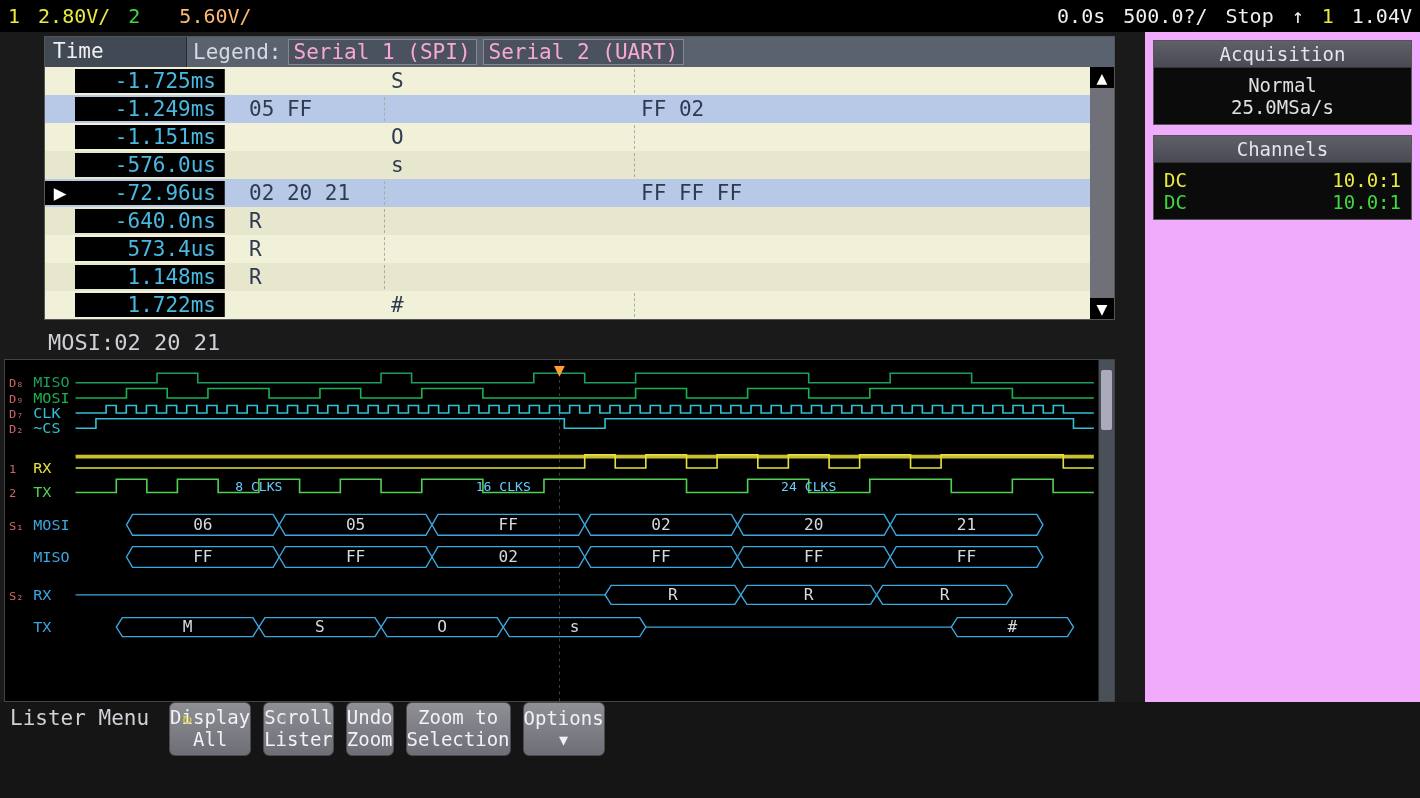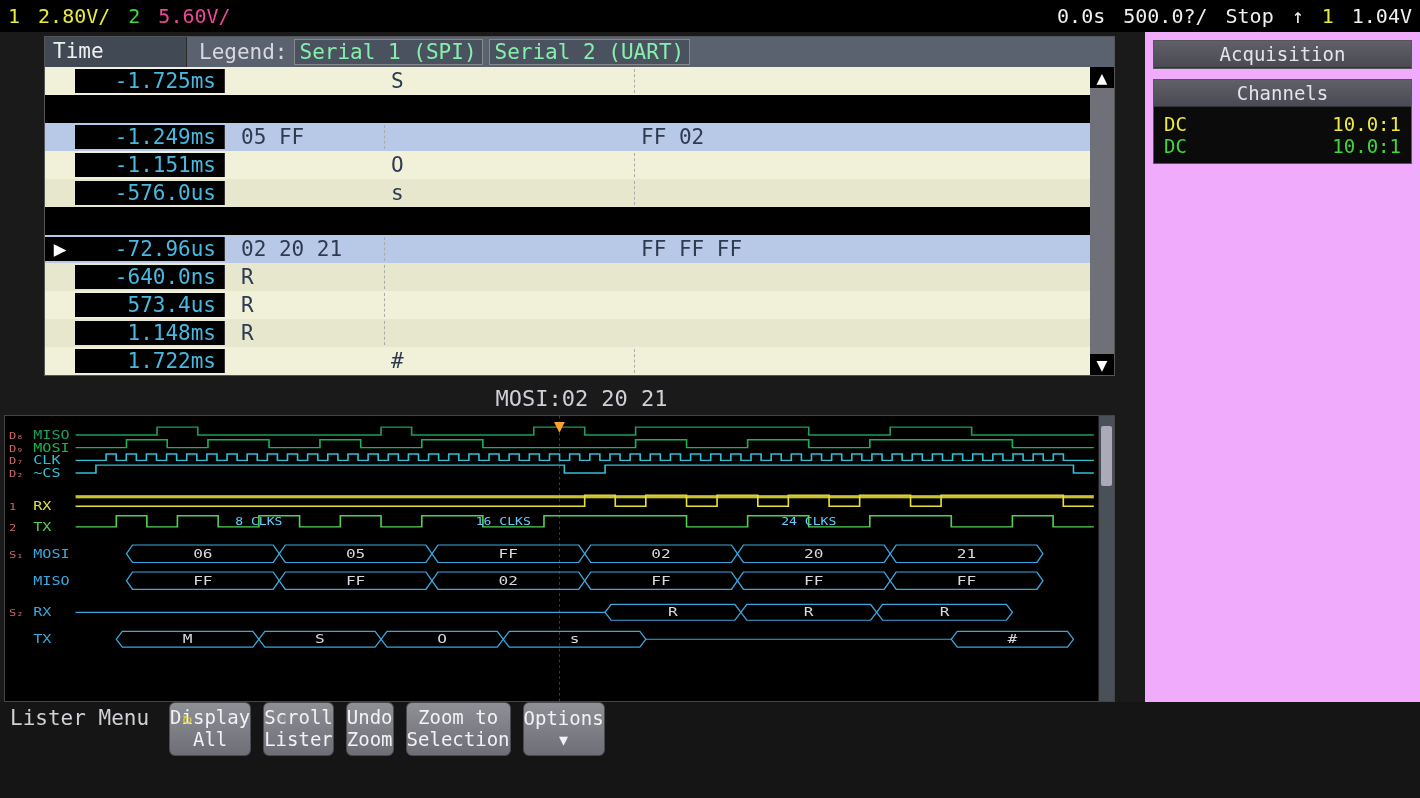--- a/index.html
+++ b/index.html
@@ -16,21 +16,21 @@
     display: flex;
     align-items: center;
     height: 32px;
     padding: 0 8px;
     gap: 18px;
     background: #000;
   }
   .topbar .ch1n { color: #eaea3f; }
   .topbar .ch1v { color: #eaea3f; }
   .topbar .ch2n { color: #3fd83f; }
-  .topbar .ch2v { color: #ec4899; }
+  .topbar .ch2v { color: #fdba74; margin-left: 21px; }
   .topbar .spacer { flex: 1; }
   .topbar .wht { color: #f0f0f0; }
   .topbar .trigedge { color: #f0f0f0; }
   .topbar .trign { color: #eaea3f; }
   .main {
     display: flex;
     height: calc(100% - 32px - 96px);
     gap: 30px;
   }
   .left {
@@ -77,54 +77,53 @@
     background: #000;
     font-size: 21px;
     flex: 0 0 auto;
   }
   .lister-head {
     display:flex;
     background:#5a6270;
     color:#f0f0f0;
   }
   .lister-head .timecol { width: 142px; padding:2px 8px; border-right:1px solid #2a2a2a; background:#414955;}
-  .lister-head .legend { flex:1; padding:2px 12px; display:flex; gap:6px; align-items:center;}
+  .lister-head .legend { flex:1; padding:2px 6px; display:flex; gap:6px; align-items:center;}
   .lister-head .legend .lbl { color:#d8d8e0; }
-  .lister-head .serbox { border:1px solid #888; padding:0 5px; color:#86efac; background:#4a5260;}
+  .lister-head .serbox { border:1px solid #888; padding:0 5px; color:#f9a8d4; background:#4a5260;}
   .lister-body { display:flex; }
   .lister-rows { flex:1; }
   .lrow {
     display:flex;
     height:28px;
     align-items:center;
     background:#f1f1da;
     color:#2e3a50;
   }
   .lrow.alt { background:#e7e7cd; }
-  .lrow.sel { background:#b8c9e8;margin-top:28px; }
+  .lrow.sel { background:#b8c9e8; }
   .lrow .timecell {
     width:150px;
     text-align:right;
     padding-right:8px;
     color:#49b9e2;
     background:#000;
     border-right:1px solid #333;
     font-weight:500;
   }
   .lrow .pcell { width:30px; background:#000; color:#fff; text-align:center;}
-  .lrow .d1 { width:160px; padding-left:16px; border-right:1px dashed #aaa;}
+  .lrow .d1 { width:160px; padding-left:24px; border-right:1px dashed #aaa;}
   .lrow .d2 { width:250px; padding-left:6px; border-right:1px dashed #aaa;}
   .lrow .d3 { flex:1; padding-left:6px;}
   .lister-scroll { width:24px; background:#707078; display:flex; flex-direction:column; justify-content:space-between; align-items:center;}
   .lister-scroll .arr { color:#fff; font-size:18px; cursor:pointer; background:#000; width:100%; text-align:center;}
   .decode-label {
     color:#cfcfd8;
     padding:8px 0 4px 48px;
     font-size:22px;
-    text-align:center;
   }
   
   .wave {
     flex:1;
     background:#000;
     border:1px solid #444;
     margin-left:4px;
     position:relative;
     overflow:hidden;
   }
@@ -347,20 +346,24 @@
         </svg>
       <div class="vscroll">
           <div class="thumb"></div>
         </div>
     </div>
   </div>
 
   <div class="right">
     <div class="panel">
       <div class="panel-title">Acquisition</div>
+      <div class="panel-body">
+        <div class="line">Normal</div>
+        <div class="line">25.0MSa/s</div>
+      </div>
     </div>
     <div class="panel">
       <div class="panel-title">Channels</div>
       <div class="panel-body" id="chanbody">
           <div class="chline ">
             <span>DC</span>
             <span>10.0:1</span>
           </div>
           <div class="chline g">
             <span>DC</span>

